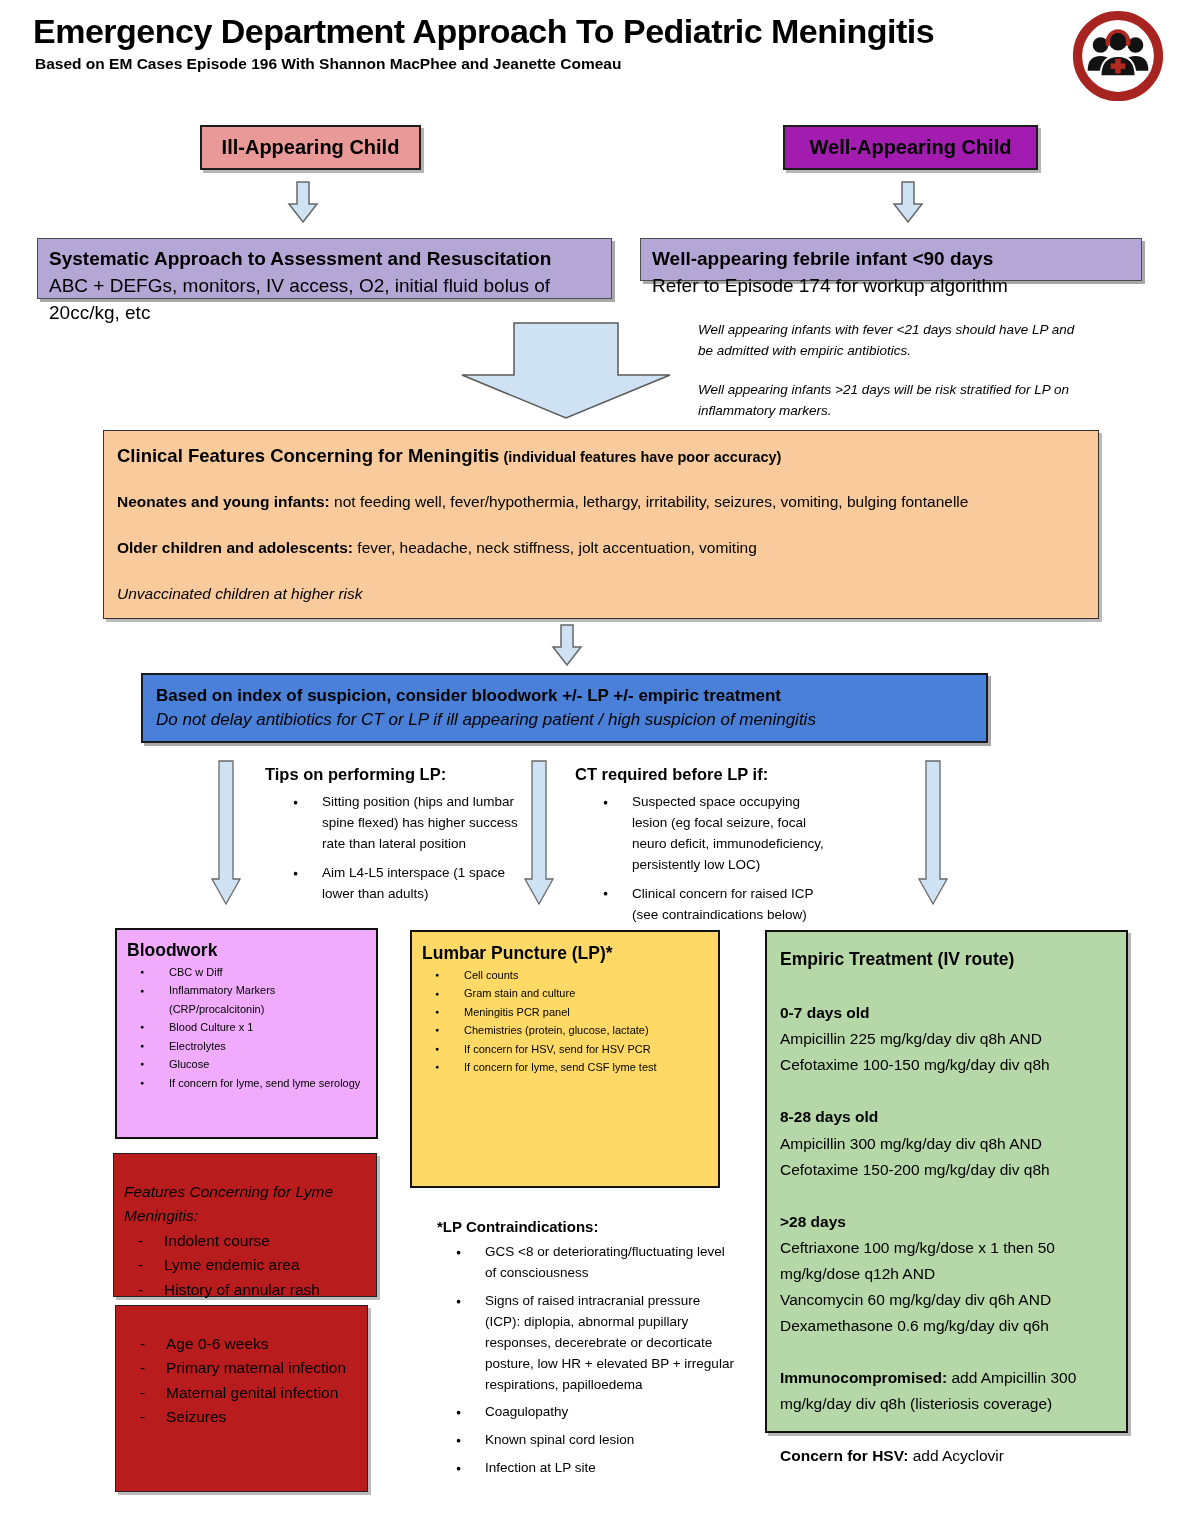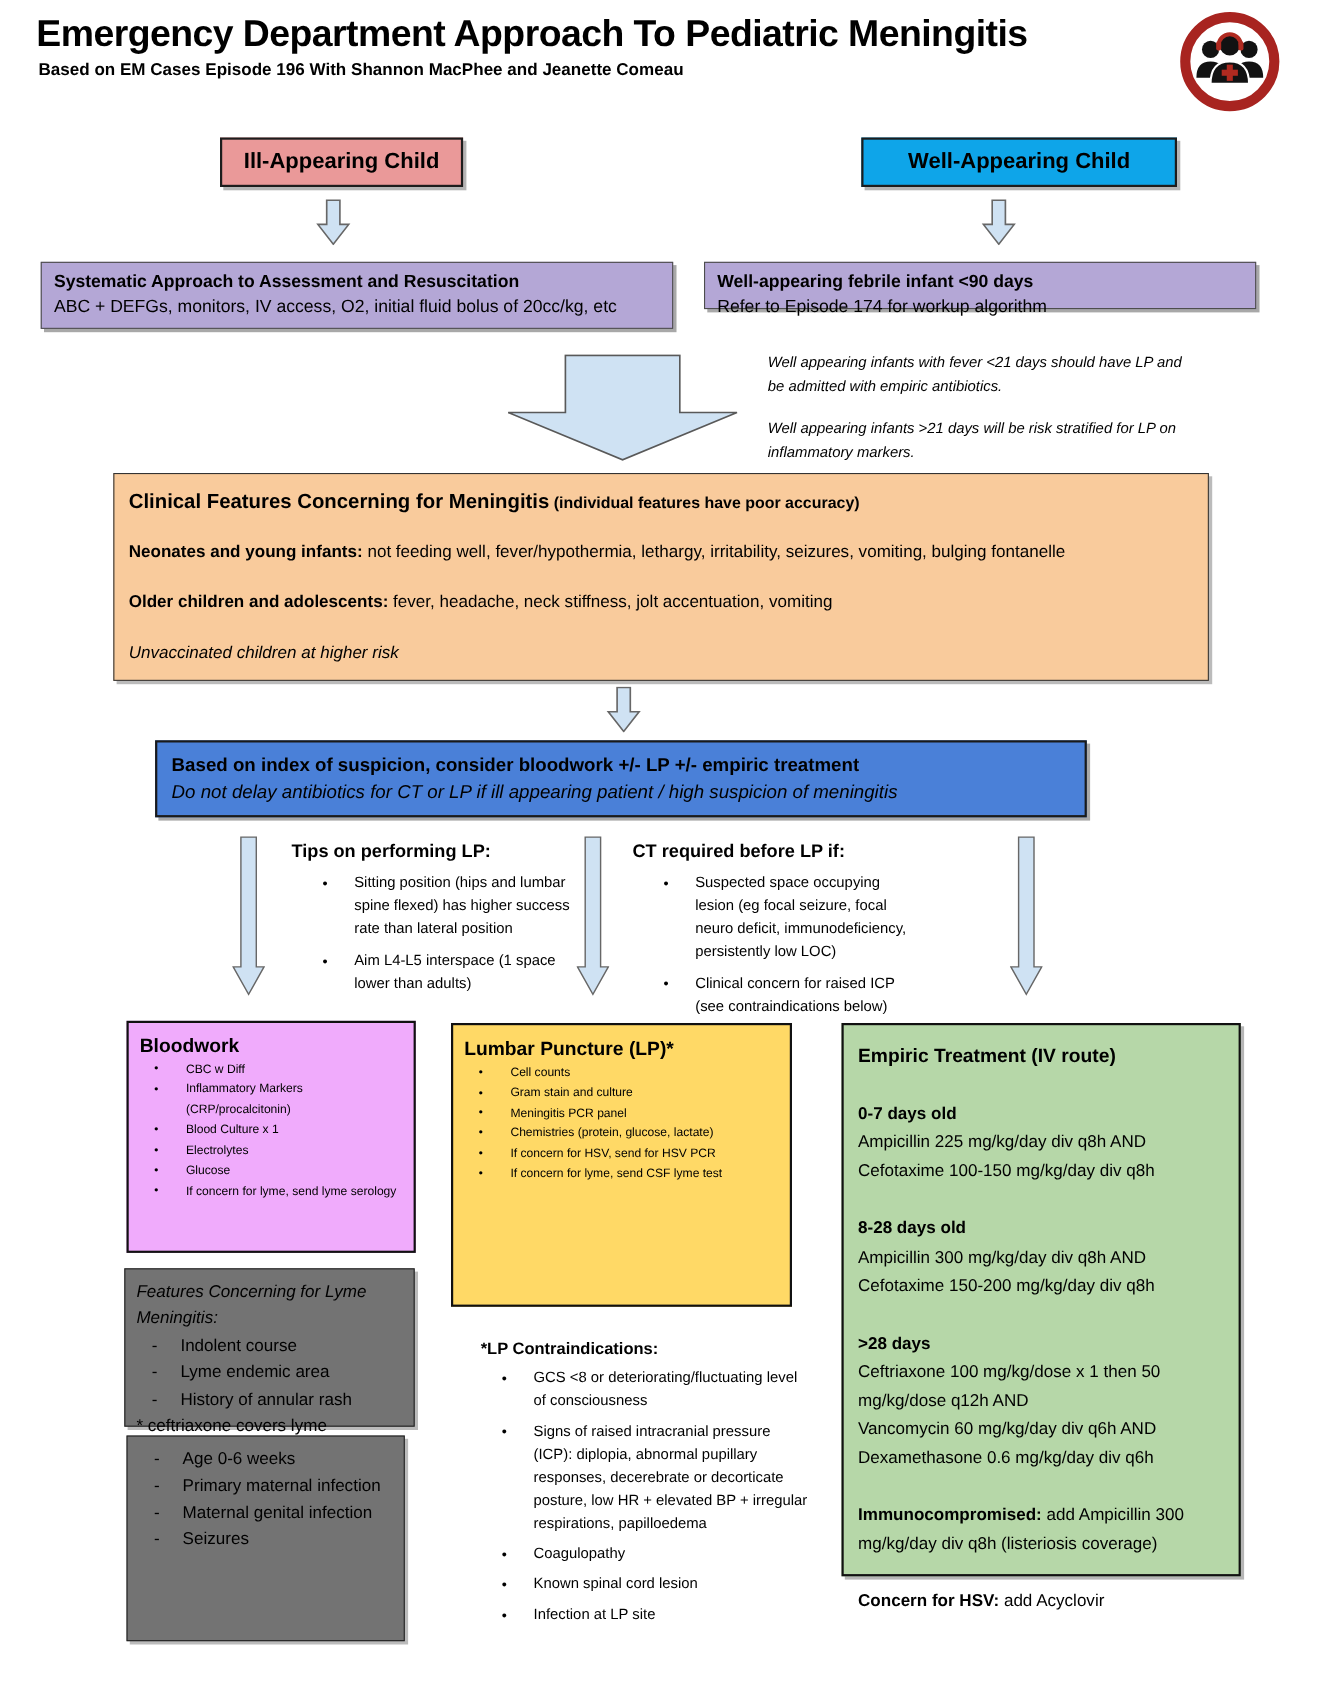--- a/index.html
+++ b/index.html
@@ -8,24 +8,24 @@
   .page { position:relative; width:1200px; height:1530px; background:#fff; overflow:hidden; }
   .abs { position:absolute; }
 
   .page-title { left:33px; top:12px; font-size:34px; font-weight:bold; letter-spacing:-0.5px; }
   .page-subtitle { left:35px; top:55px; font-size:15.5px; font-weight:bold; }
 
   .flowbox { border:2px solid #1d1d1d; box-shadow:3px 3px 0 rgba(120,120,120,0.55); }
   .center-label { display:flex; align-items:center; justify-content:center; font-weight:bold; font-size:20px; }
 
   .ill-box   { left:200px; top:125px; width:221px; height:45px; background:#ea9999; }
-  .well-box  { left:783px; top:125px; width:287px; height:45px; background:#0ea5e9; }
+  .well-box  { left:783px; top:125px; width:255px; height:45px; background:#a21caf; }
 
   .purple { background:#b4a7d6; border:1.5px solid #4d4d4d; box-shadow:3px 3px 0 rgba(110,110,110,0.6);
-            padding:7px 11px; font-size:16px; line-height:1.42; }
+            padding:7px 11px; font-size:19px; line-height:1.42; }
   .purple-left  { left:37px;  top:238px; width:575px; height:61px; }
   .purple-right { left:640px; top:238px; width:502px; height:43px; }
   .b { font-weight:bold; }
   .i { font-style:italic; }
 
   .side-notes { left:698px; top:320px; width:395px; font-size:13.5px; font-style:italic; line-height:1.55; }
   .side-notes p + p { margin-top:18px; }
 
   .orange-box { left:103px; top:430px; width:996px; height:189px; background:#f9cb9c;
                 border:1.5px solid #333; box-shadow:3px 3px 0 rgba(120,120,120,0.5); padding:14px 13px; }
@@ -60,22 +60,22 @@
 
   .lp-box { left:410px; top:930px; width:310px; height:258px; background:#ffd966;
             border:2px solid #111; padding:11px 10px; }
 
   .green-box { left:765px; top:930px; width:363px; height:503px; background:#b6d7a8;
                border:2px solid #111; box-shadow:3px 3px 0 rgba(110,110,110,0.5);
                padding:13px 13px; font-size:15.5px; line-height:1.68; }
   .green-box .box-title { margin-bottom:26px; }
   .green-box .sec { margin-bottom:26px; }
 
-  .pink { background:#737373; border:1.5px solid #222; box-shadow:3px 3px 0 rgba(120,120,120,0.5);
-          padding:9px 10px; font-size:15.5px; line-height:1.58; }
+  .pink { background:#b91c1c; border:1.5px solid #222; box-shadow:3px 3px 0 rgba(120,120,120,0.5);
+          padding:26px 10px; font-size:15.5px; line-height:1.58; }
   .pink-lyme { left:113px; top:1153px; width:264px; height:144px; }
   .pink-hsv  { left:115px; top:1305px; width:253px; height:187px; }
   .pink .ttl { font-style:italic; }
 
   .contra-head { left:437px; top:1218px; font-size:15px; font-weight:bold; }
   .contra-list { left:443px; top:1242px; width:292px; }
   .contra-list li { margin-bottom:7px; }
 
   svg.arrow { display:block; }
 </style>

